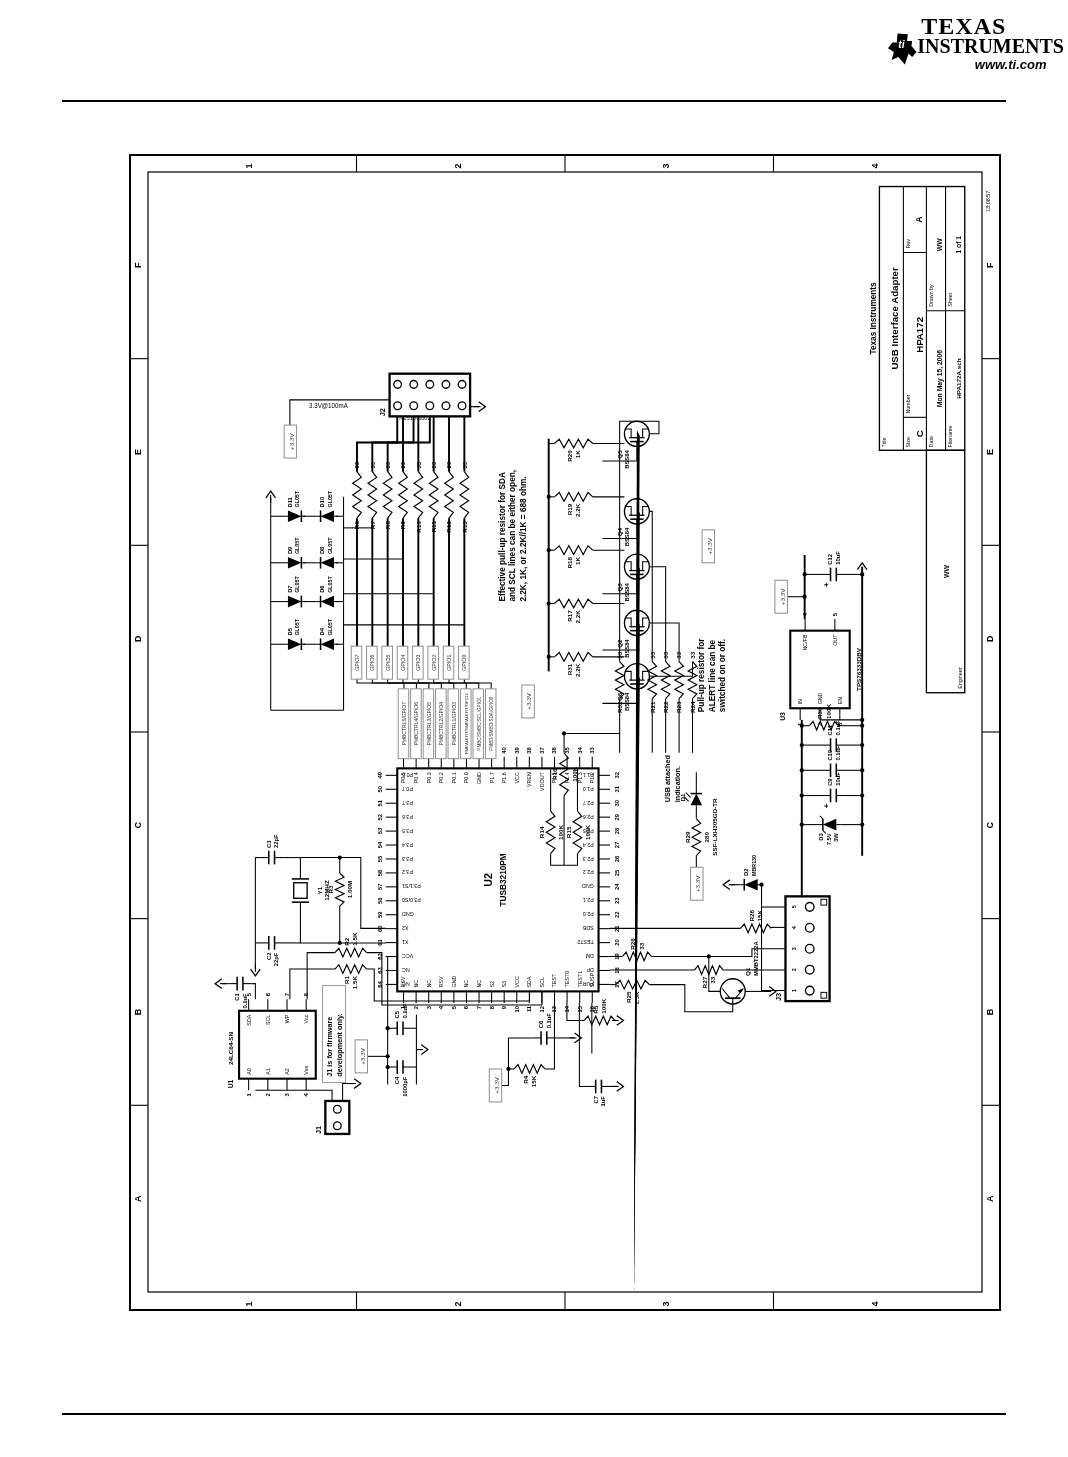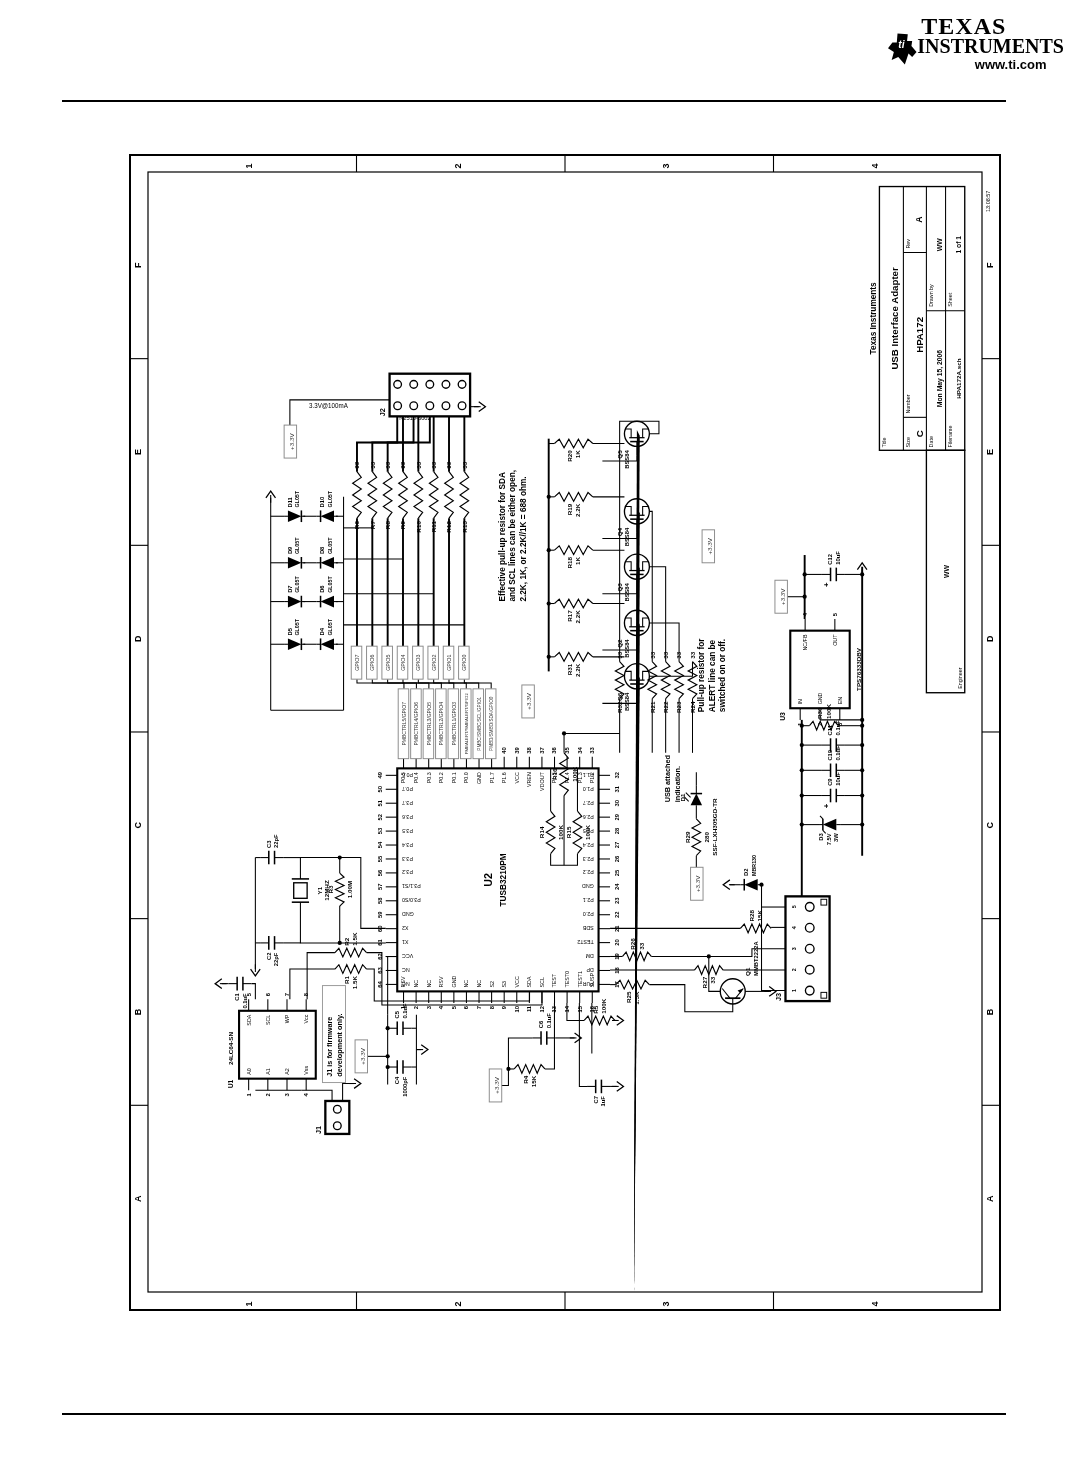--- a/index.html
+++ b/index.html
@@ -6,21 +6,21 @@
   body{width:1068px;height:1457px;position:relative;font-family:"Liberation Sans",sans-serif;overflow:hidden;}
   .rule{position:absolute;left:62px;width:944px;height:2px;background:#000;}
   #rule-top{top:100px;}
   #rule-bottom{top:1413px;}
   #ti-logo{position:absolute;left:888px;top:4px;width:176px;height:80px;}
   #ti-logo .row{display:flex;align-items:flex-end;}
   #ti-mark{width:44px;height:46px;margin-top:2px;}
   .brand{font-family:"Liberation Serif",serif;font-weight:bold;color:#000;line-height:1;}
   #brand1{font-size:24px;letter-spacing:1px;margin-left:4px;margin-top:10px;}
   #brand2{font-size:20px;letter-spacing:0px;margin-left:0px;margin-top:-2px;}
-  #ti-url{font-size:13px;font-weight:bold;text-align:center;margin-left:40px;margin-top:1px;}
+  #ti-url{font-size:13px;font-weight:bold;text-align:center;margin-left:40px;margin-top:1px;font-style:italic;}
   #frame{position:absolute;left:0;top:0;}
   #sch-wrap{position:absolute;left:148px;top:172px;width:1120px;height:834px;transform-origin:0 0;transform:translateY(1120px) rotate(-90deg);}
   svg text{font-family:"Liberation Sans",sans-serif;}
 </style>
 </head>
 <body>
 
 <div class="rule" id="rule-top"></div>
 <div class="rule" id="rule-bottom"></div>
 

